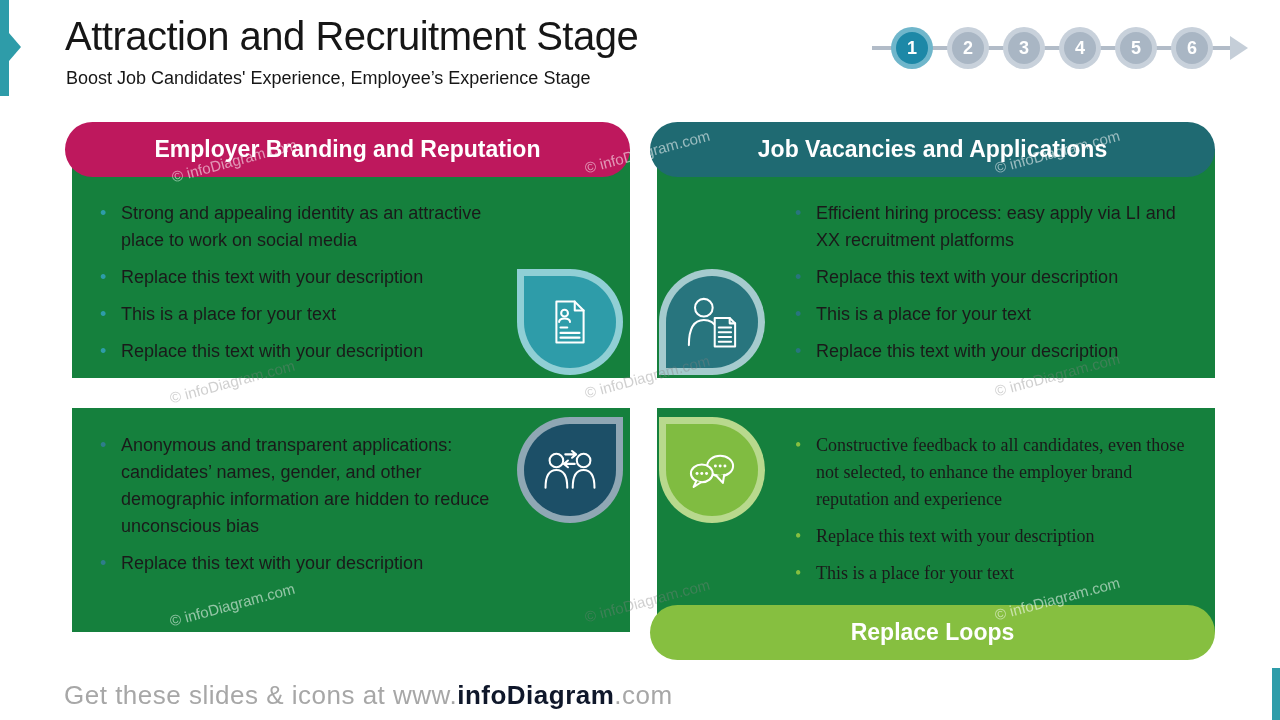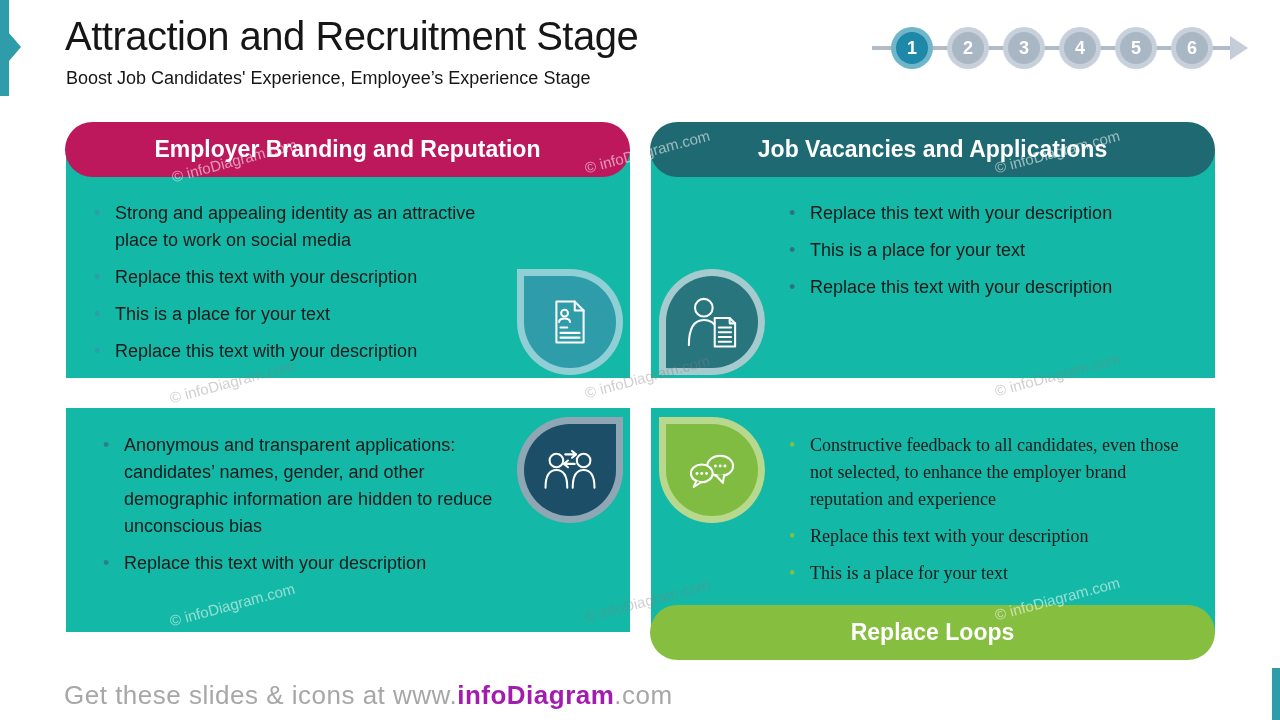--- a/index.html
+++ b/index.html
@@ -25,38 +25,38 @@
       font-size:18px;font-weight:bold;display:flex;align-items:center;justify-content:center;}
   .step.active{background:#6FB6CB;}
   .step.active .step-in{background:#1D88A7;}
 
   
   .card{position:absolute;width:565px;}
   .card-tl{left:65px;top:122px;height:256px;}
   .card-tr{left:650px;top:122px;height:256px;}
   .card-bl{left:65px;top:408px;height:252px;}
   .card-br{left:650px;top:408px;height:252px;}
-  .card-body{position:absolute;left:1px;right:0;background:#14b8a6;z-index:1;}
+  .card-body{position:absolute;left:7px;right:0;background:#15803d;z-index:1;}
   .card-tl .card-body,.card-tr .card-body{top:28px;bottom:0;}
   .card-bl .card-body,.card-br .card-body{top:0;bottom:28px;}
   .pill{position:absolute;left:0;right:0;height:55px;border-radius:28px;z-index:2;
       color:#ffffff;font-size:23px;font-weight:bold;text-align:center;line-height:55px;}
   .pill-top{top:0;}
   .pill-bottom{bottom:0;}
   .hdr-teal{background:#be185d;}
   .hdr-darkteal{background:#1F6A72;}
   .hdr-navy{background:#15536A;}
   .hdr-green{background:#86BF40;}
 
   ul.bullets{margin:0;padding:0;list-style:none;font-size:18px;line-height:27px;}
   ul.bullets li{position:relative;padding-left:23px;margin-bottom:10px;}
   ul.bullets li::before{content:"•";position:absolute;left:2px;top:0;font-size:18px;}
   .card-tl ul.bullets{padding:50px 128px 0 26px;}
   .card-tr ul.bullets{padding:50px 26px 0 136px;}
-  .card-bl ul.bullets{padding:24px 128px 0 26px;margin-left:9px;}
+  .card-bl ul.bullets{padding:24px 128px 0 26px;}
   .card-br ul.bullets{padding:24px 26px 0 136px;font-family:Liberation Serif, serif;}
   .bul-teal li::before{color:#2E9CA9;}
   .bul-darkteal li::before{color:#28757E;}
   .bul-navy li::before{color:#2E7D8A;}
   .bul-green li::before{color:#86BF40;}
 
   
   .icon{position:absolute;width:106px;height:106px;z-index:3;}
   .icon .ring{position:absolute;inset:0;}
   .icon .disc{position:absolute;inset:7px;display:flex;align-items:center;justify-content:center;}
@@ -76,21 +76,21 @@
   #icon-feedback{left:659px;top:417px;}
   #icon-feedback .ring{background:#B8D98D;}
   #icon-feedback .disc{background:#80BC41;}
 
   
   .wm{position:absolute;z-index:4;font-size:15px;transform:rotate(-15deg);white-space:nowrap;pointer-events:none;}
   .wm-light{color:rgba(255,255,255,0.55);}
   .wm-dark{color:rgba(130,130,130,0.38);}
 
   .site-footer{position:absolute;left:64px;top:680px;font-size:26px;color:#A7A7A7;letter-spacing:0.5px;}
-  .site-footer b{color:#a21caf;}
+  .site-footer b{color:#0f172a;}
 
   .accent-br{position:absolute;left:1272px;top:668px;width:8px;height:52px;background:#2E9CA9;}
 </style>
 </head>
 <body>
 
 <div class="slide">
 
   <div class="accent-left">
     <div class="accent-arrow"></div>
@@ -130,20 +130,21 @@
         <li>This is a place for your text</li>
         <li>Replace this text with your description</li>
       </ul>
     </div>
     <header class="pill pill-top hdr-teal">Employer Branding and Reputation</header>
   </section>
 
   <section class="card card-tr">
     <div class="card-body">
       <ul class="bullets bul-darkteal">
+        <li>Efficient hiring process: easy apply via LI and XX recruitment platforms</li>
         <li>Replace this text with your description</li>
         <li>This is a place for your text</li>
         <li>Replace this text with your description</li>
       </ul>
     </div>
     <header class="pill pill-top hdr-darkteal">Job Vacancies and Applications</header>
   </section>
 
   <section class="card card-bl">
     <div class="card-body">

